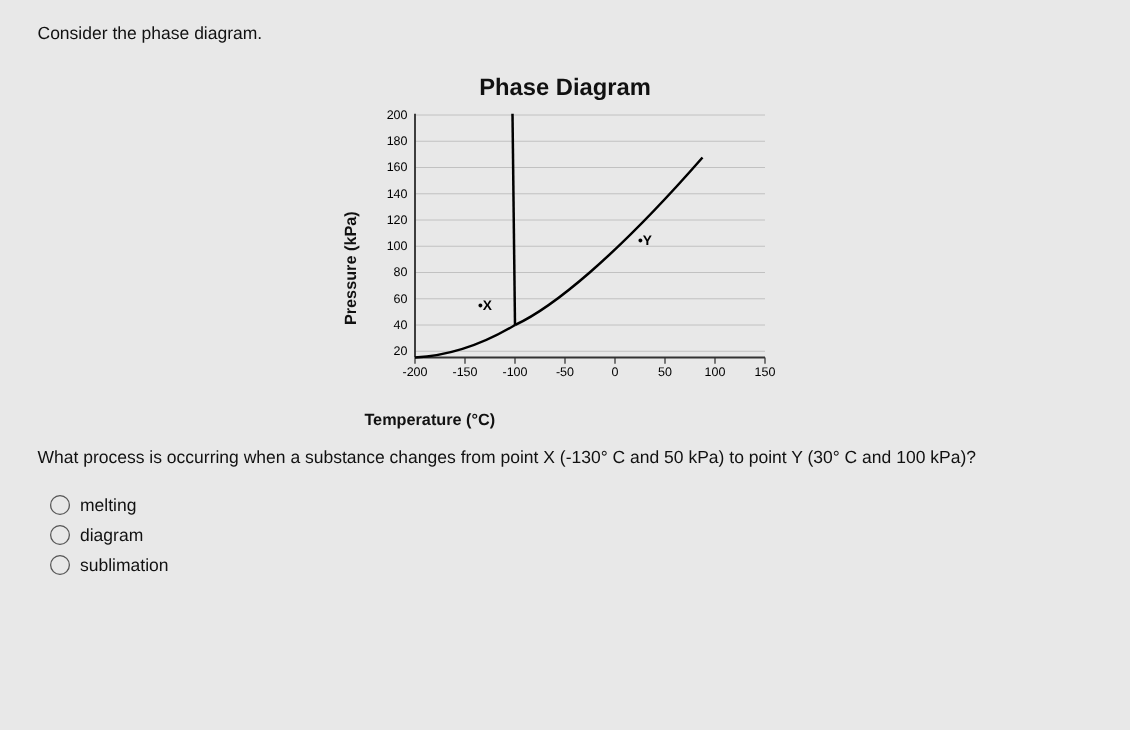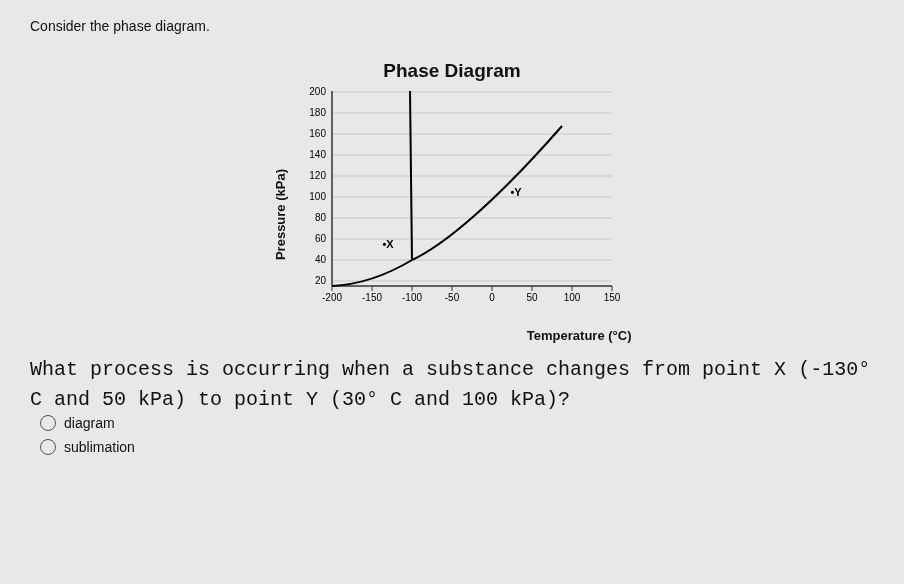--- a/index.html
+++ b/index.html
@@ -48,30 +48,29 @@
       margin-right: 4px;
       white-space: nowrap;
     }
     .chart-svg-wrapper {
       position: relative;
     }
     svg.phase-chart {
       display: block;
     }
     .x-axis-label {
-      text-align: right;
+      text-align: left;
       font-size: 13px;
       font-weight: bold;
       margin-top: 2px;
     }
     .question-text {
-      font-size: 20px;
-      margin-bottom: 0;
+      font-size: 14px;
+      margin-bottom: 20px;
       line-height: 1.5;
-      font-family: Liberation Mono, monospace;
     }
     .options {
       display: flex;
       flex-direction: column;
       gap: 8px;
       margin-left: 10px;
     }
     .option-item {
       display: flex;
       align-items: center;
@@ -163,19 +162,23 @@
       </div>
     </div>
   </div>
 </div>
 
 <p class="question-text">What process is occurring when a substance changes from point X (-130° C and 50 kPa) to point Y (30° C and 100 kPa)?</p>
 
 <div class="options">
   <label class="option-item">
     <span class="radio-circle"></span>
+    <span>melting</span>
+  </label>
+  <label class="option-item">
+    <span class="radio-circle"></span>
     <span>diagram</span>
   </label>
   <label class="option-item">
     <span class="radio-circle"></span>
     <span>sublimation</span>
   </label>
 </div>
 
 </body></html>

